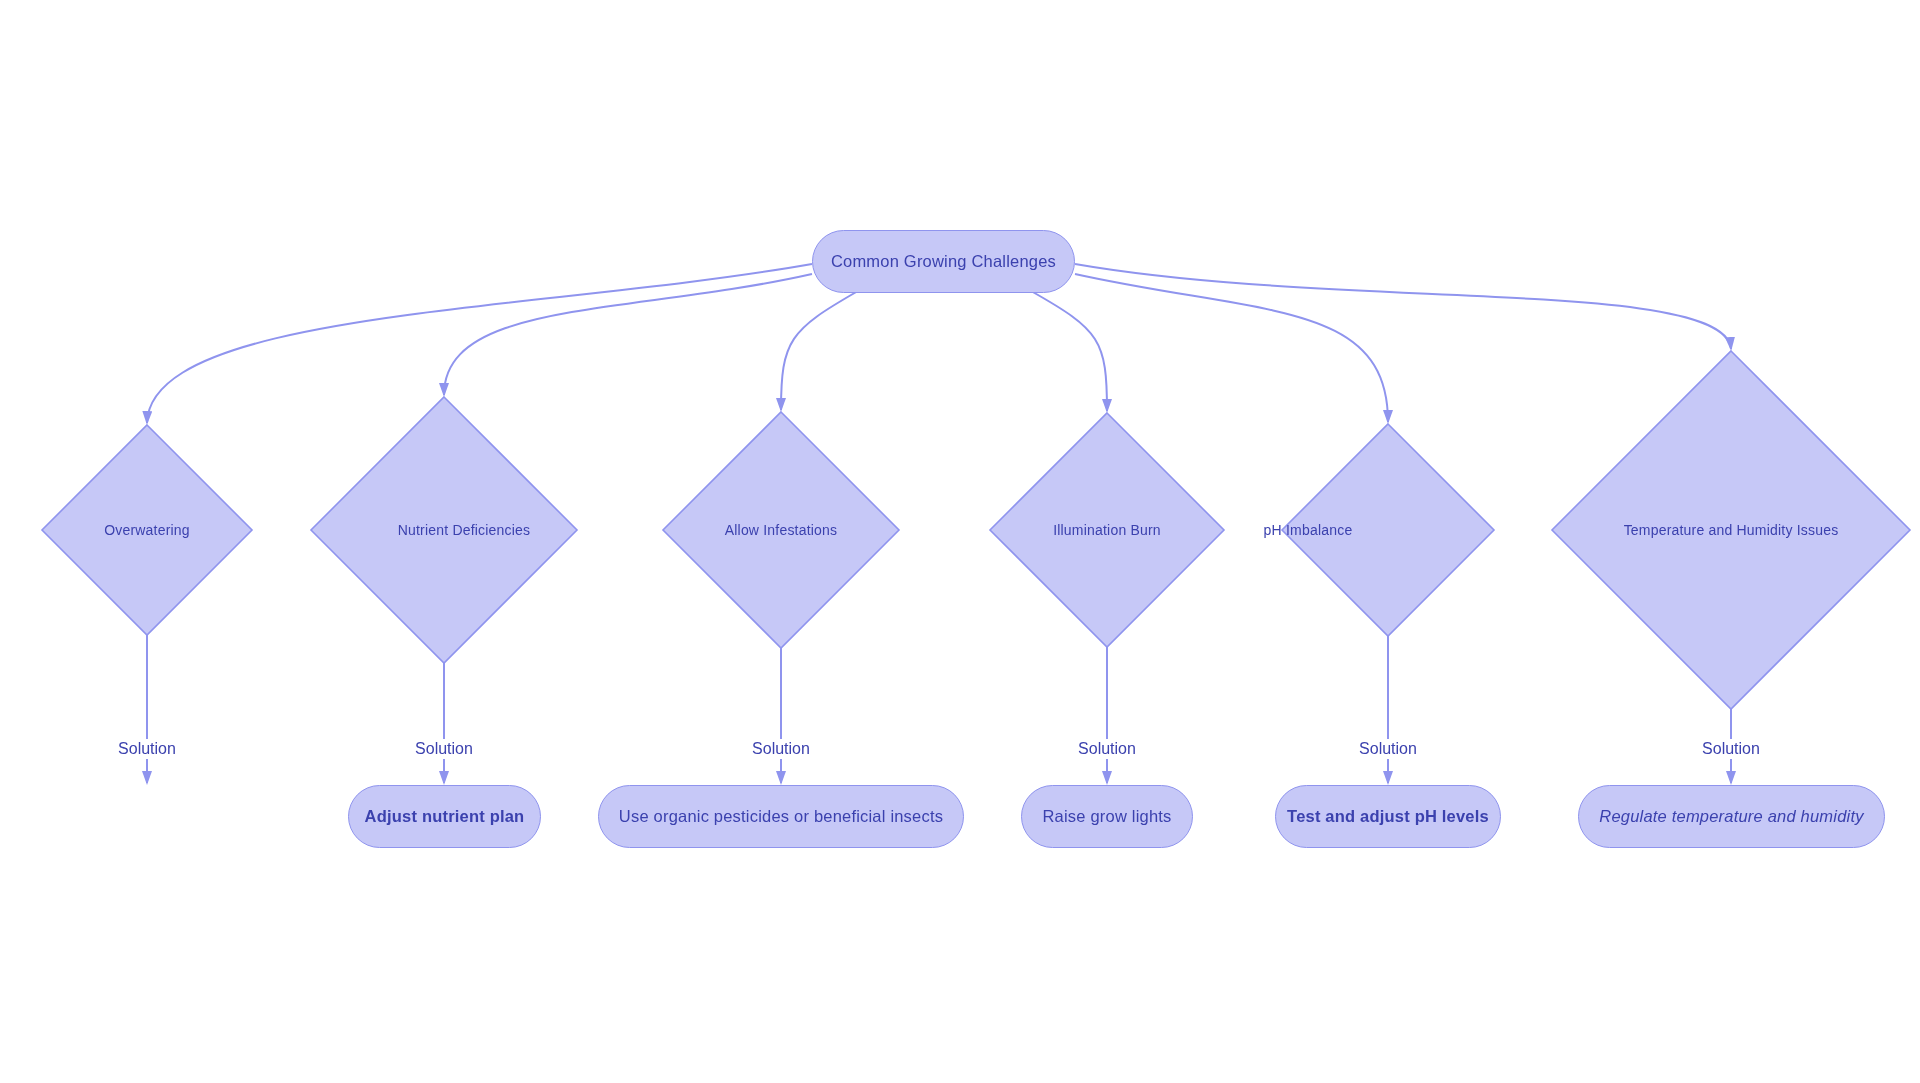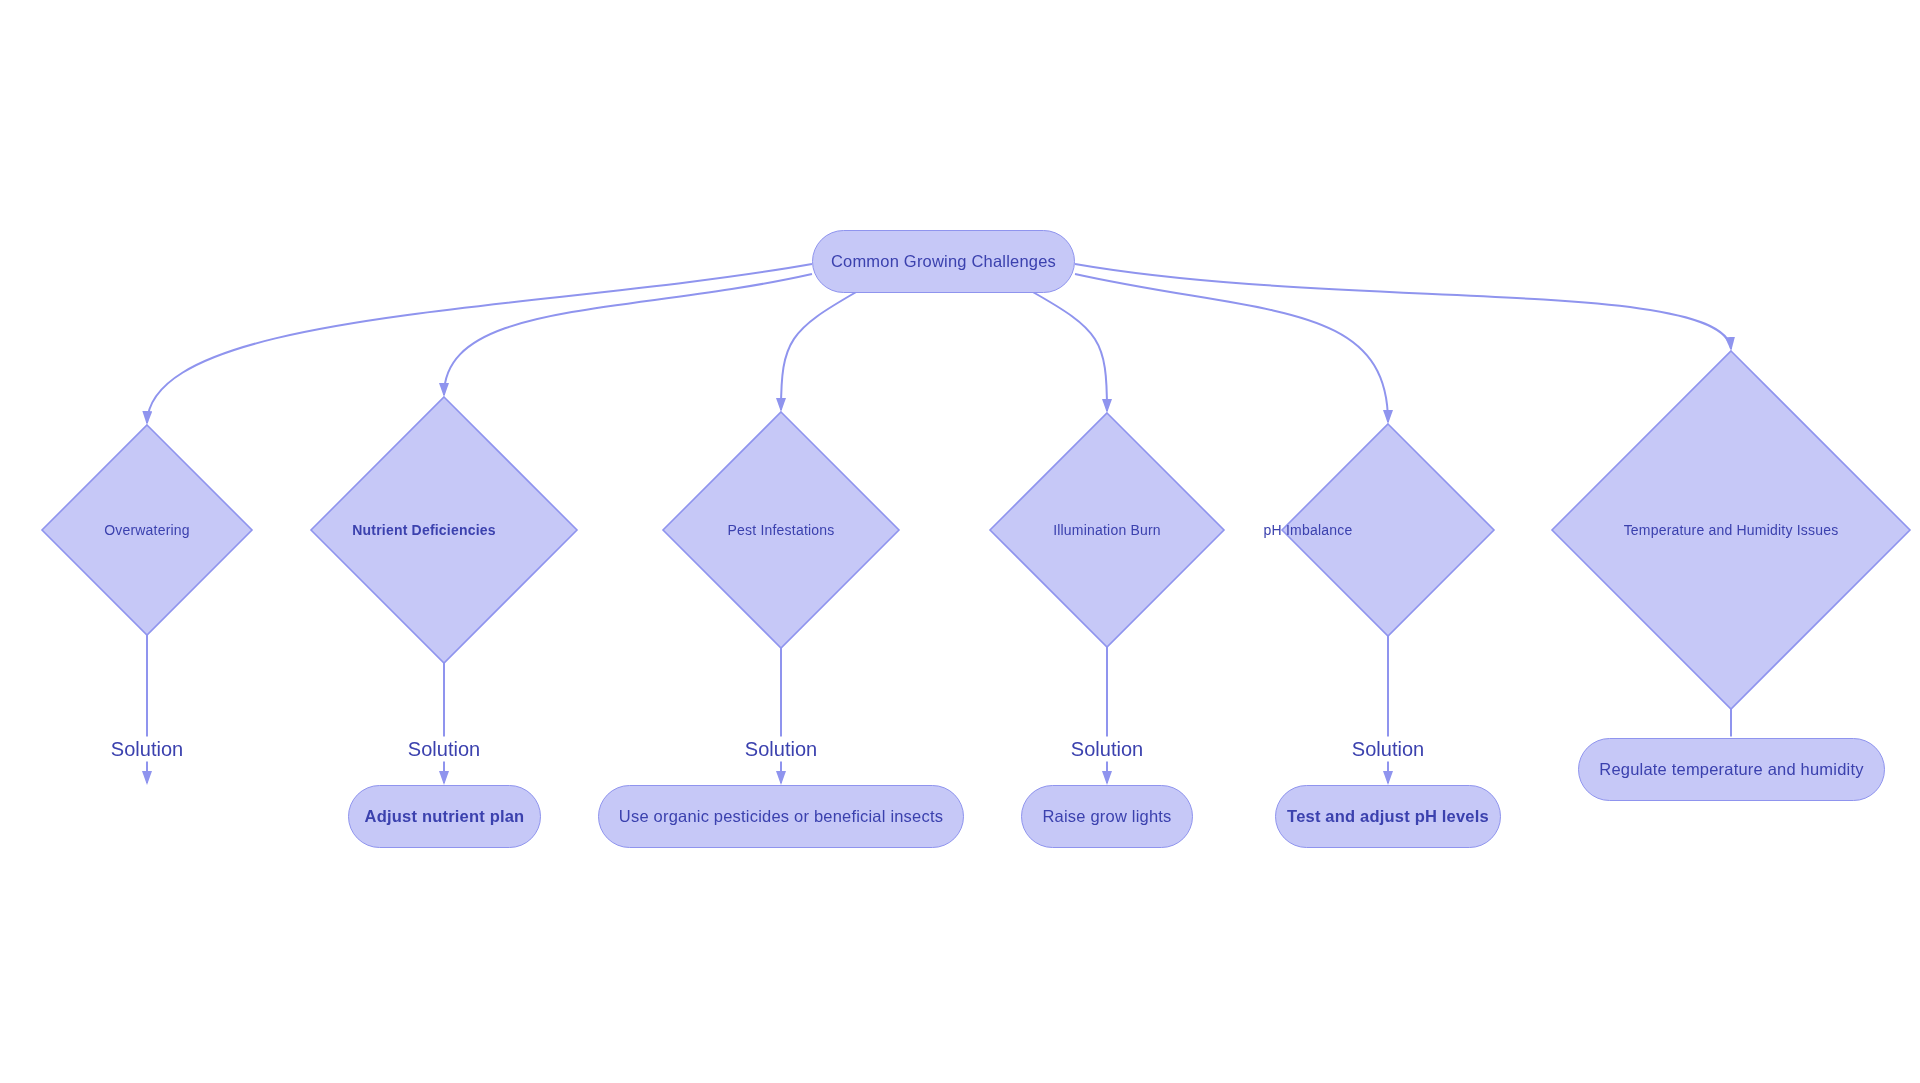--- a/index.html
+++ b/index.html
@@ -42,21 +42,21 @@
     color: var(--node-text);
     font-size: 16.5px;
     white-space: nowrap;
     letter-spacing: 0.2px;
   }
   .edge-label {
     position: absolute;
     transform: translate(-50%, -50%);
     background: var(--bg);
     color: var(--node-text);
-    font-size: 20px;
+    font-size: 16px;
     padding: 1px 5px;
     white-space: nowrap;
   }
 </style>
 </head>
 <body>
 
 <div class="canvas">
 
   <svg class="wires" width="1920" height="1083" viewBox="0 0 1920 1083">
@@ -86,22 +86,22 @@
     <polygon class="diamond" points="1107,413 1224,530 1107,647 990,530"></polygon>
     <polygon class="diamond" points="1388,424 1494,530 1388,636 1282,530"></polygon>
     <polygon class="diamond" points="1731,351 1910,530 1731,709 1552,530"></polygon>
   </svg>
 
   <div class="pill" style="left:812px; top:230px; width:263px;">
     <span>Common Growing Challenges</span>
   </div>
 
   <div class="node-label" style="left:147px; top:530px;">Overwatering</div>
-  <div class="node-label" style="left:424px; top:530px;font-weight:bold;">Nutrient Deficiencies</div>
-  <div class="node-label" style="left:781px; top:530px;">Pest Infestations</div>
+  <div class="node-label" style="left:464px; top:530px;">Nutrient Deficiencies</div>
+  <div class="node-label" style="left:781px; top:530px;">Allow Infestations</div>
   <div class="node-label" style="left:1107px; top:530px;">Illumination Burn</div>
   <div class="node-label" style="left:1308px; top:530px;">pH Imbalance</div>
   <div class="node-label" style="left:1731px; top:530px;">Temperature and Humidity Issues</div>
 
   <div class="edge-label" style="left:147px; top:749px;">Solution</div>
   <div class="edge-label" style="left:444px; top:749px;">Solution</div>
   <div class="edge-label" style="left:781px; top:749px;">Solution</div>
   <div class="edge-label" style="left:1107px; top:749px;">Solution</div>
   <div class="edge-label" style="left:1388px; top:749px;">Solution</div>
   <div class="edge-label" style="left:1731px; top:749px;">Solution</div>
@@ -111,17 +111,17 @@
   </div>
   <div class="pill" style="left:1021px; top:785px; width:172px;">
     <span>Raise grow lights</span>
   </div>
   <div class="pill" style="left:598px; top:785px; width:366px;">
     <span>Use organic pesticides or beneficial insects</span>
   </div>
   <div class="pill" style="left:1275px; top:785px; width:226px;font-weight:bold;">
     <span>Test and adjust pH levels</span>
   </div>
-  <div class="pill" style="left:1578px; top:738px; width:307px;">
+  <div class="pill" style="left:1578px; top:785px; width:307px;font-style:italic;">
     <span>Regulate temperature and humidity</span>
   </div>
 
 </div>
 
 </body></html>

